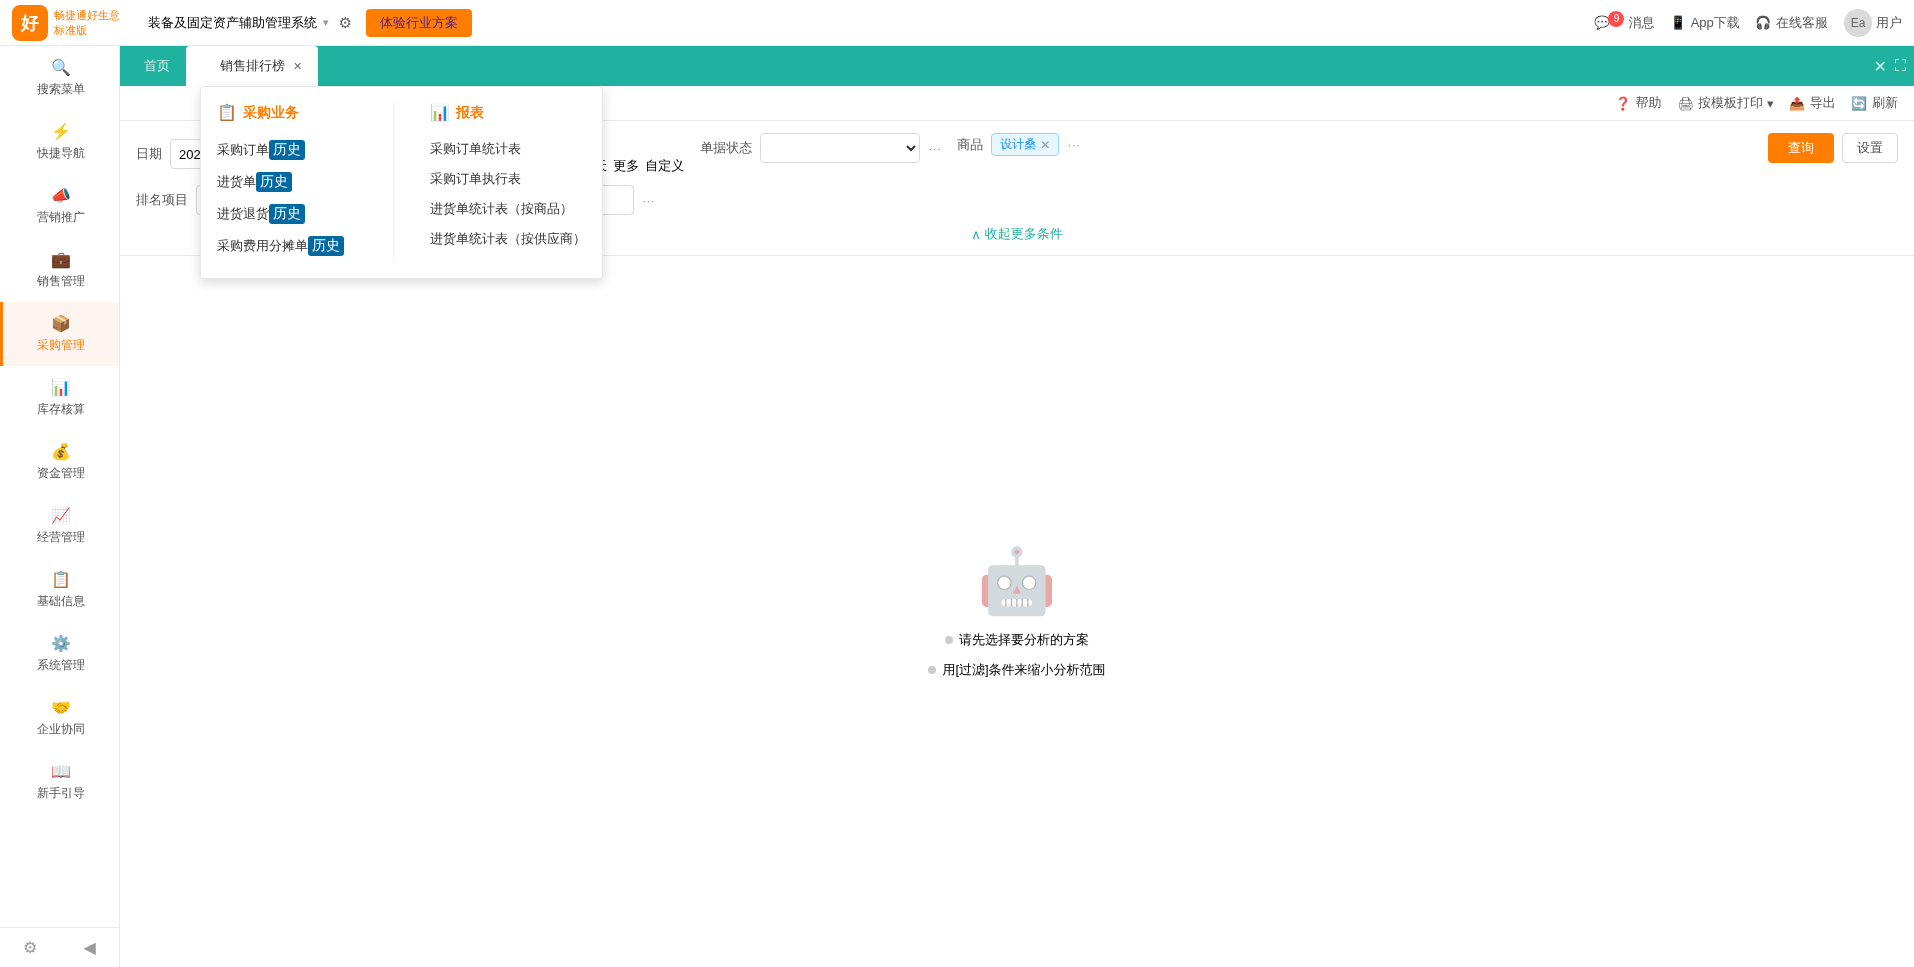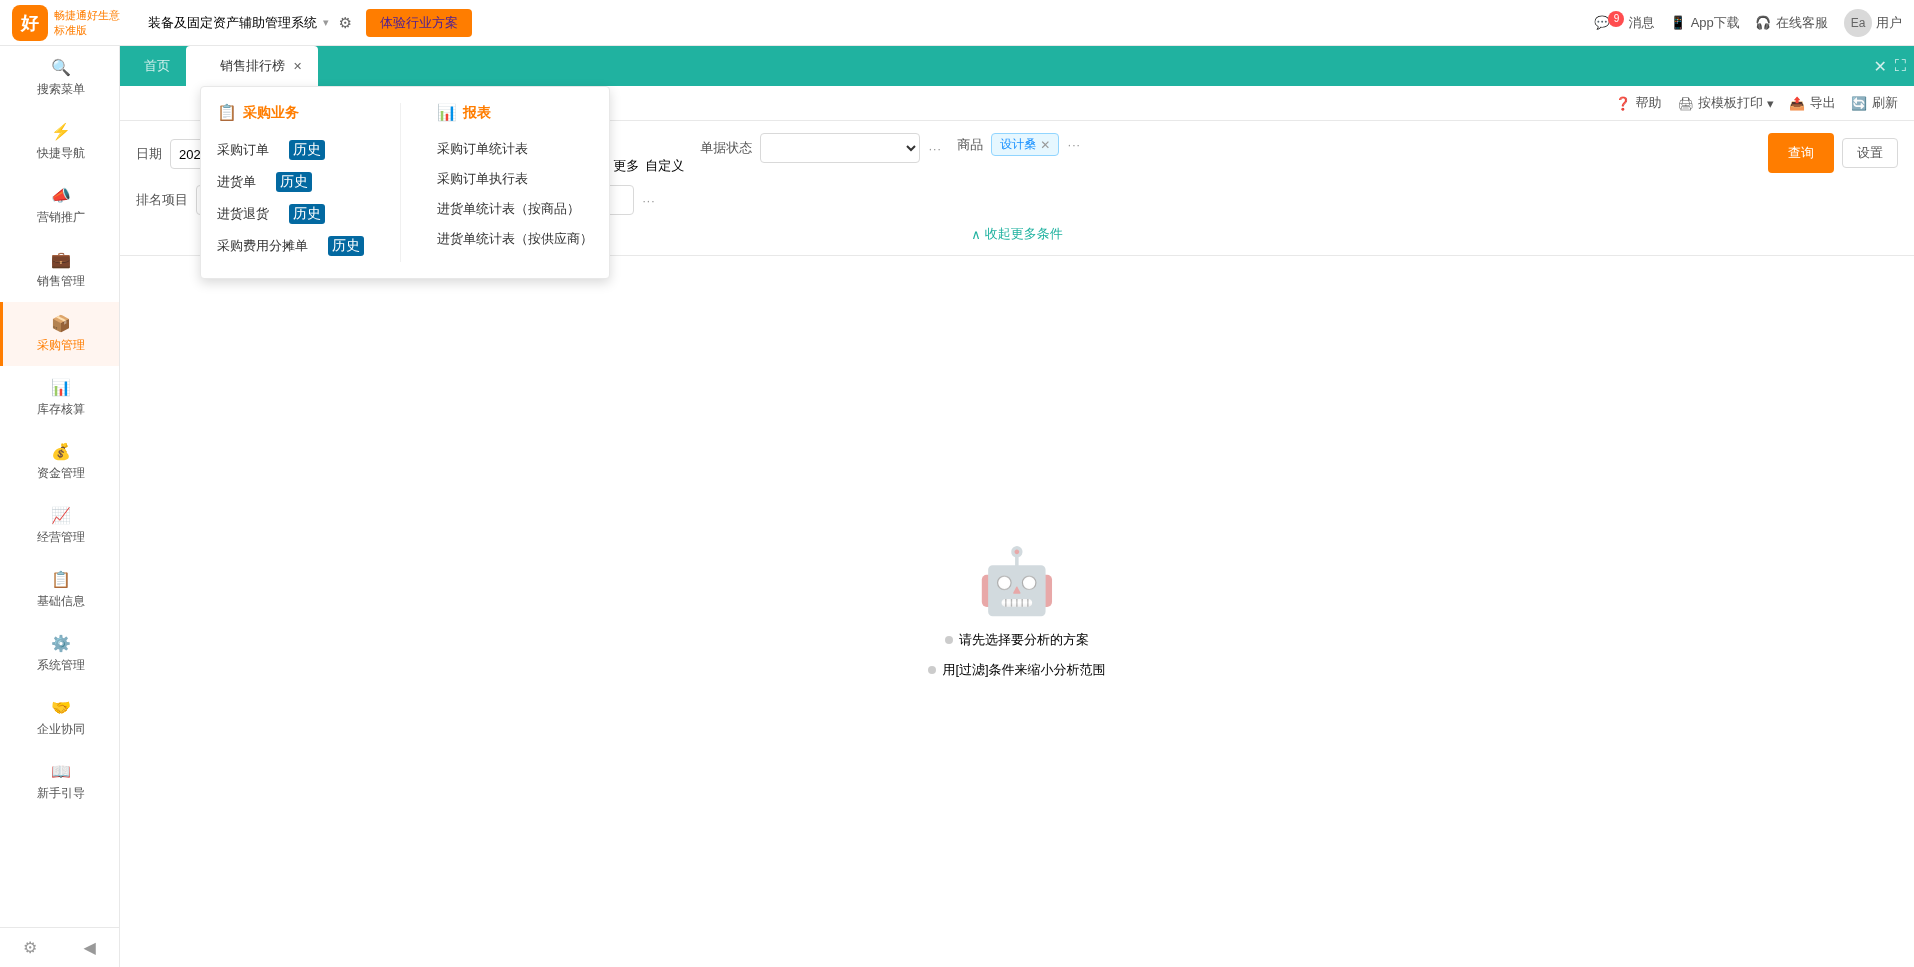--- a/index.html
+++ b/index.html
@@ -53,35 +53,35 @@
     .filter-label { color: #555; font-size: 13px; white-space: nowrap; }
     .filter-input { border: 1px solid #d9d9d9; border-radius: 4px; padding: 4px 8px; font-size: 13px; height: 30px; color: #333; min-width: 120px; }
     .filter-select { border: 1px solid #d9d9d9; border-radius: 4px; padding: 4px 8px; font-size: 13px; height: 30px; color: #333; min-width: 160px; background: #fff; }
     .filter-tag { background: #e6f7ff; border: 1px solid #91d5ff; color: #1890ff; padding: 2px 8px; border-radius: 4px; font-size: 12px; display: flex; align-items: center; gap: 4px; }
     .filter-tag-close { cursor: pointer; color: #999; }
     .filter-date { display: flex; align-items: center; gap: 4px; }
     .date-input { border: 1px solid #d9d9d9; border-radius: 4px; padding: 4px 8px; font-size: 13px; height: 30px; min-width: 100px; }
     .date-shortcuts { display: flex; gap: 6px; }
     .date-shortcut { color: #000000; cursor: pointer; font-size: 13px; text-decoration: none; margin-top: 24px; }
     .more-dots { color: #999; cursor: pointer; }
-    .btn-query { background: #ff7d00; color: white; border: none; padding: 5px 20px; border-radius: 4px; cursor: pointer; font-size: 13px; height: 40px; }
+    .btn-query { background: #ff7d00; color: white; border: none; padding: 5px 20px; border-radius: 4px; cursor: pointer; font-size: 13px; height: 30px; }
     .btn-setting { background: #fff; color: #555; border: 1px solid #d9d9d9; padding: 5px 14px; border-radius: 4px; cursor: pointer; font-size: 13px; height: 30px; }
     .collapse-btn { color: #20b2a0; cursor: pointer; font-size: 13px; display: flex; align-items: center; gap: 4px; }
     .filter-actions { display: flex; align-items: center; gap: 8px; margin-left: auto; }
 
     
     .empty-state { flex: 1; display: flex; flex-direction: column; align-items: center; justify-content: center; gap: 12px; background: #fff; }
     .empty-robot { font-size: 64px; opacity: 0.4; }
     .empty-text-item { display: flex; align-items: center; gap: 6px; }
     .empty-dot { width: 8px; height: 8px; background: #ccc; border-radius: 50%; }
     .dropdown-menu { position: absolute; top: 40px; left: 80px; background: #fff; border: 1px solid #e8e8e8; border-radius: 4px; box-shadow: 0 4px 12px rgba(0,0,0,0.15); z-index: 200; display: flex; padding: 16px; gap: 32px; min-width: 360px; }
     .menu-section { min-width: 140px; }
     .menu-section-header { color: #ff7d00; font-size: 14px; font-weight: bold; margin-bottom: 12px; display: flex; align-items: center; gap: 6px; }
     .menu-section-icon { font-size: 16px; }
-    .menu-item { display: flex; align-items: center; gap: 20px; padding: 6px 0; cursor: pointer; color: #333; font-size: 13px; }
+    .menu-item { display: flex; align-items: center; gap: 0; padding: 6px 0; cursor: pointer; color: #333; font-size: 13px; }
     .history-badge { background: #0369a1; color: white; font-size: 14px; padding: 1px 4px; border-radius: 3px; }
   </style>
 </head>
 <body>
 
 <div class="topbar">
   <div class="topbar-logo">
     <div class="logo-icon">好</div>
     <div class="logo-text">
       <div>畅捷通好生意</div>

